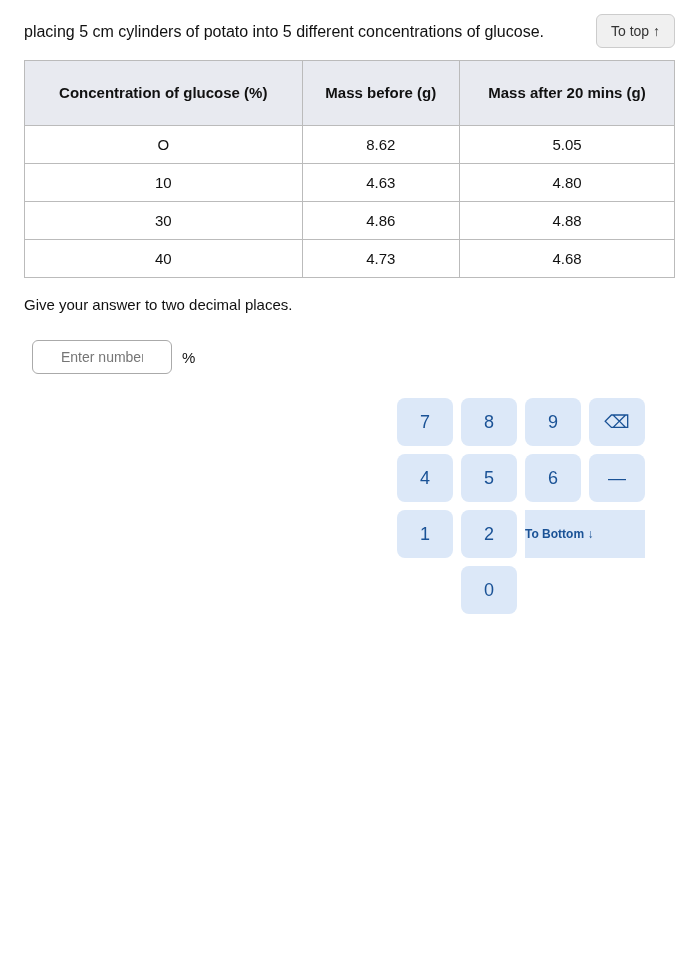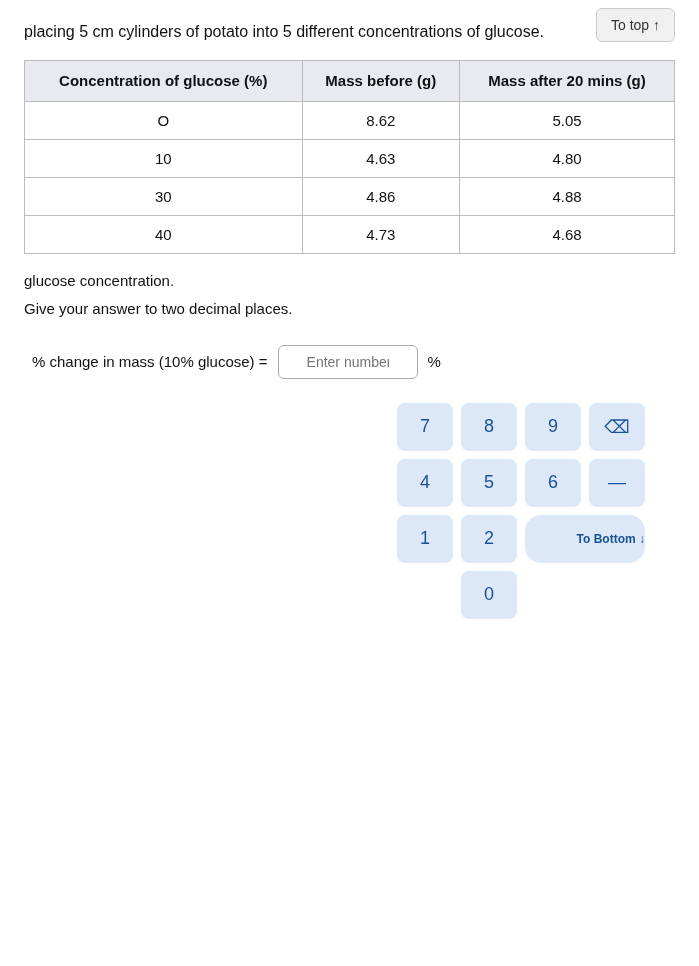--- a/index.html
+++ b/index.html
@@ -25,21 +25,21 @@
 
     .intro-text {
       font-size: 16px;
       line-height: 1.5;
       margin-bottom: 16px;
       padding-right: 96px;
     }
 
     .to-top-btn {
       position: absolute;
-      top: 8px;
+      top: 14px;
       right: 24px;
       background: #f0f0f0;
       border: 1px solid #ccc;
       border-radius: 6px;
       padding: 8px 14px;
       font-size: 14px;
       color: #333;
       cursor: pointer;
       display: flex;
       align-items: center;
@@ -54,21 +54,21 @@
 
     .data-table {
       width: 100%;
       border-collapse: collapse;
       margin-bottom: 16px;
     }
 
     .data-table th {
       background: #e8eaf0;
       border: 1px solid #bbb;
-      padding: 10px 8px;
+      padding: 22px 8px;
       text-align: center;
       font-weight: 700;
       font-size: 15px;
       line-height: 1.3;
     }
 
     .data-table td {
       border: 1px solid #bbb;
       padding: 10px 8px;
       text-align: center;
@@ -156,28 +156,28 @@
     .numpad-btn.empty {
       background: transparent;
       cursor: default;
     }
 
     .to-bottom-btn {
       width: 120px;
       height: 48px;
       background: #dce8f8;
       border: none;
-      border-radius: 16px;
+      border-radius: 0;
       font-size: 12px;
       font-weight: 600;
       color: #1a5296;
       cursor: pointer;
       display: flex;
       align-items: center;
-      justify-content: flex-end;
+      justify-content: flex-start;
       gap: 4px;
     }
   </style>
 </head>
 <body>
 
 <div class="page-container">
   <button class="to-top-btn">To top ↑</button>
 
   <p class="intro-text">placing 5 cm cylinders of potato into 5 different concentrations of glucose.</p>
@@ -208,25 +208,23 @@
           <td>4.88</td>
         </tr>
         <tr>
           <td>40</td>
           <td>4.73</td>
           <td>4.68</td>
         </tr>
       </tbody>
   </table>
 
-  <p class="question-text">glucose concentration.</p>
   <p class="question-text">Give your answer to two decimal places.</p>
 
   <div class="answer-row">
-    <span class="answer-label">% change in mass (10% glucose) =</span>
     <input class="answer-input" type="text" placeholder="Enter number" style="">
     <span class="percent-label">%</span>
   </div>
 
   <div class="numpad-container">
     <div class="numpad" id="numpad-grid">
 
       <button class="numpad-btn">7</button>
       <button class="numpad-btn">8</button>
       <button class="numpad-btn">9</button>

